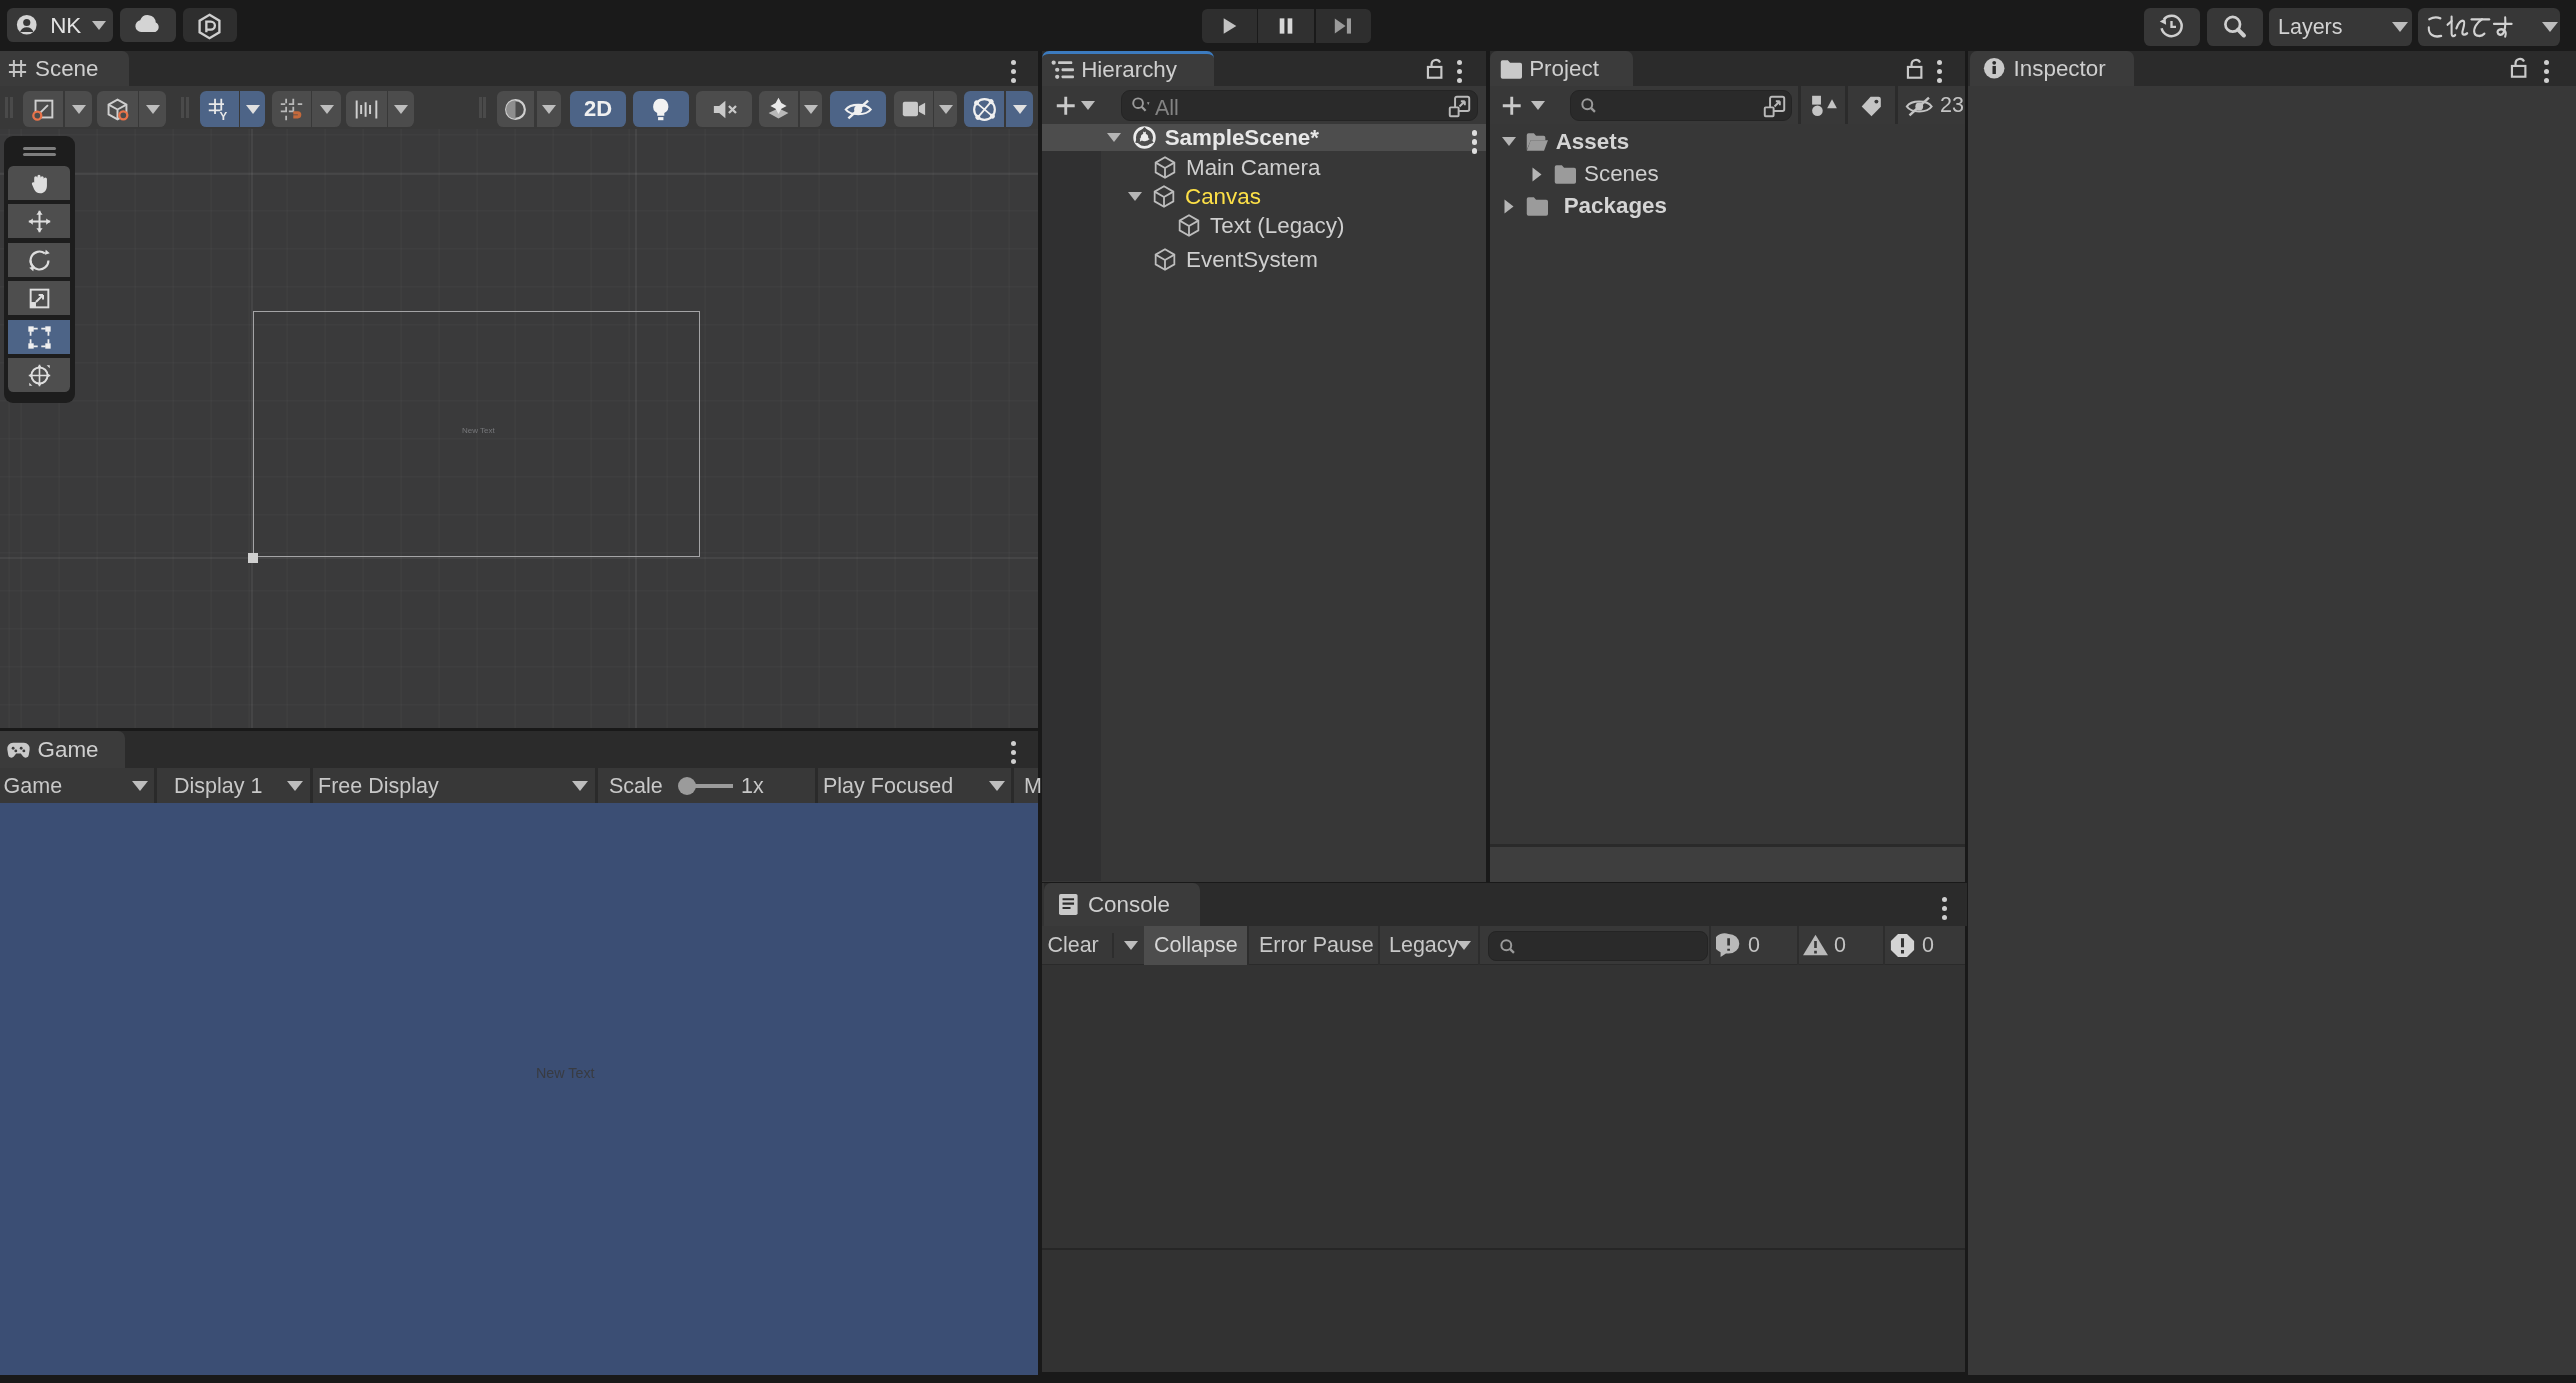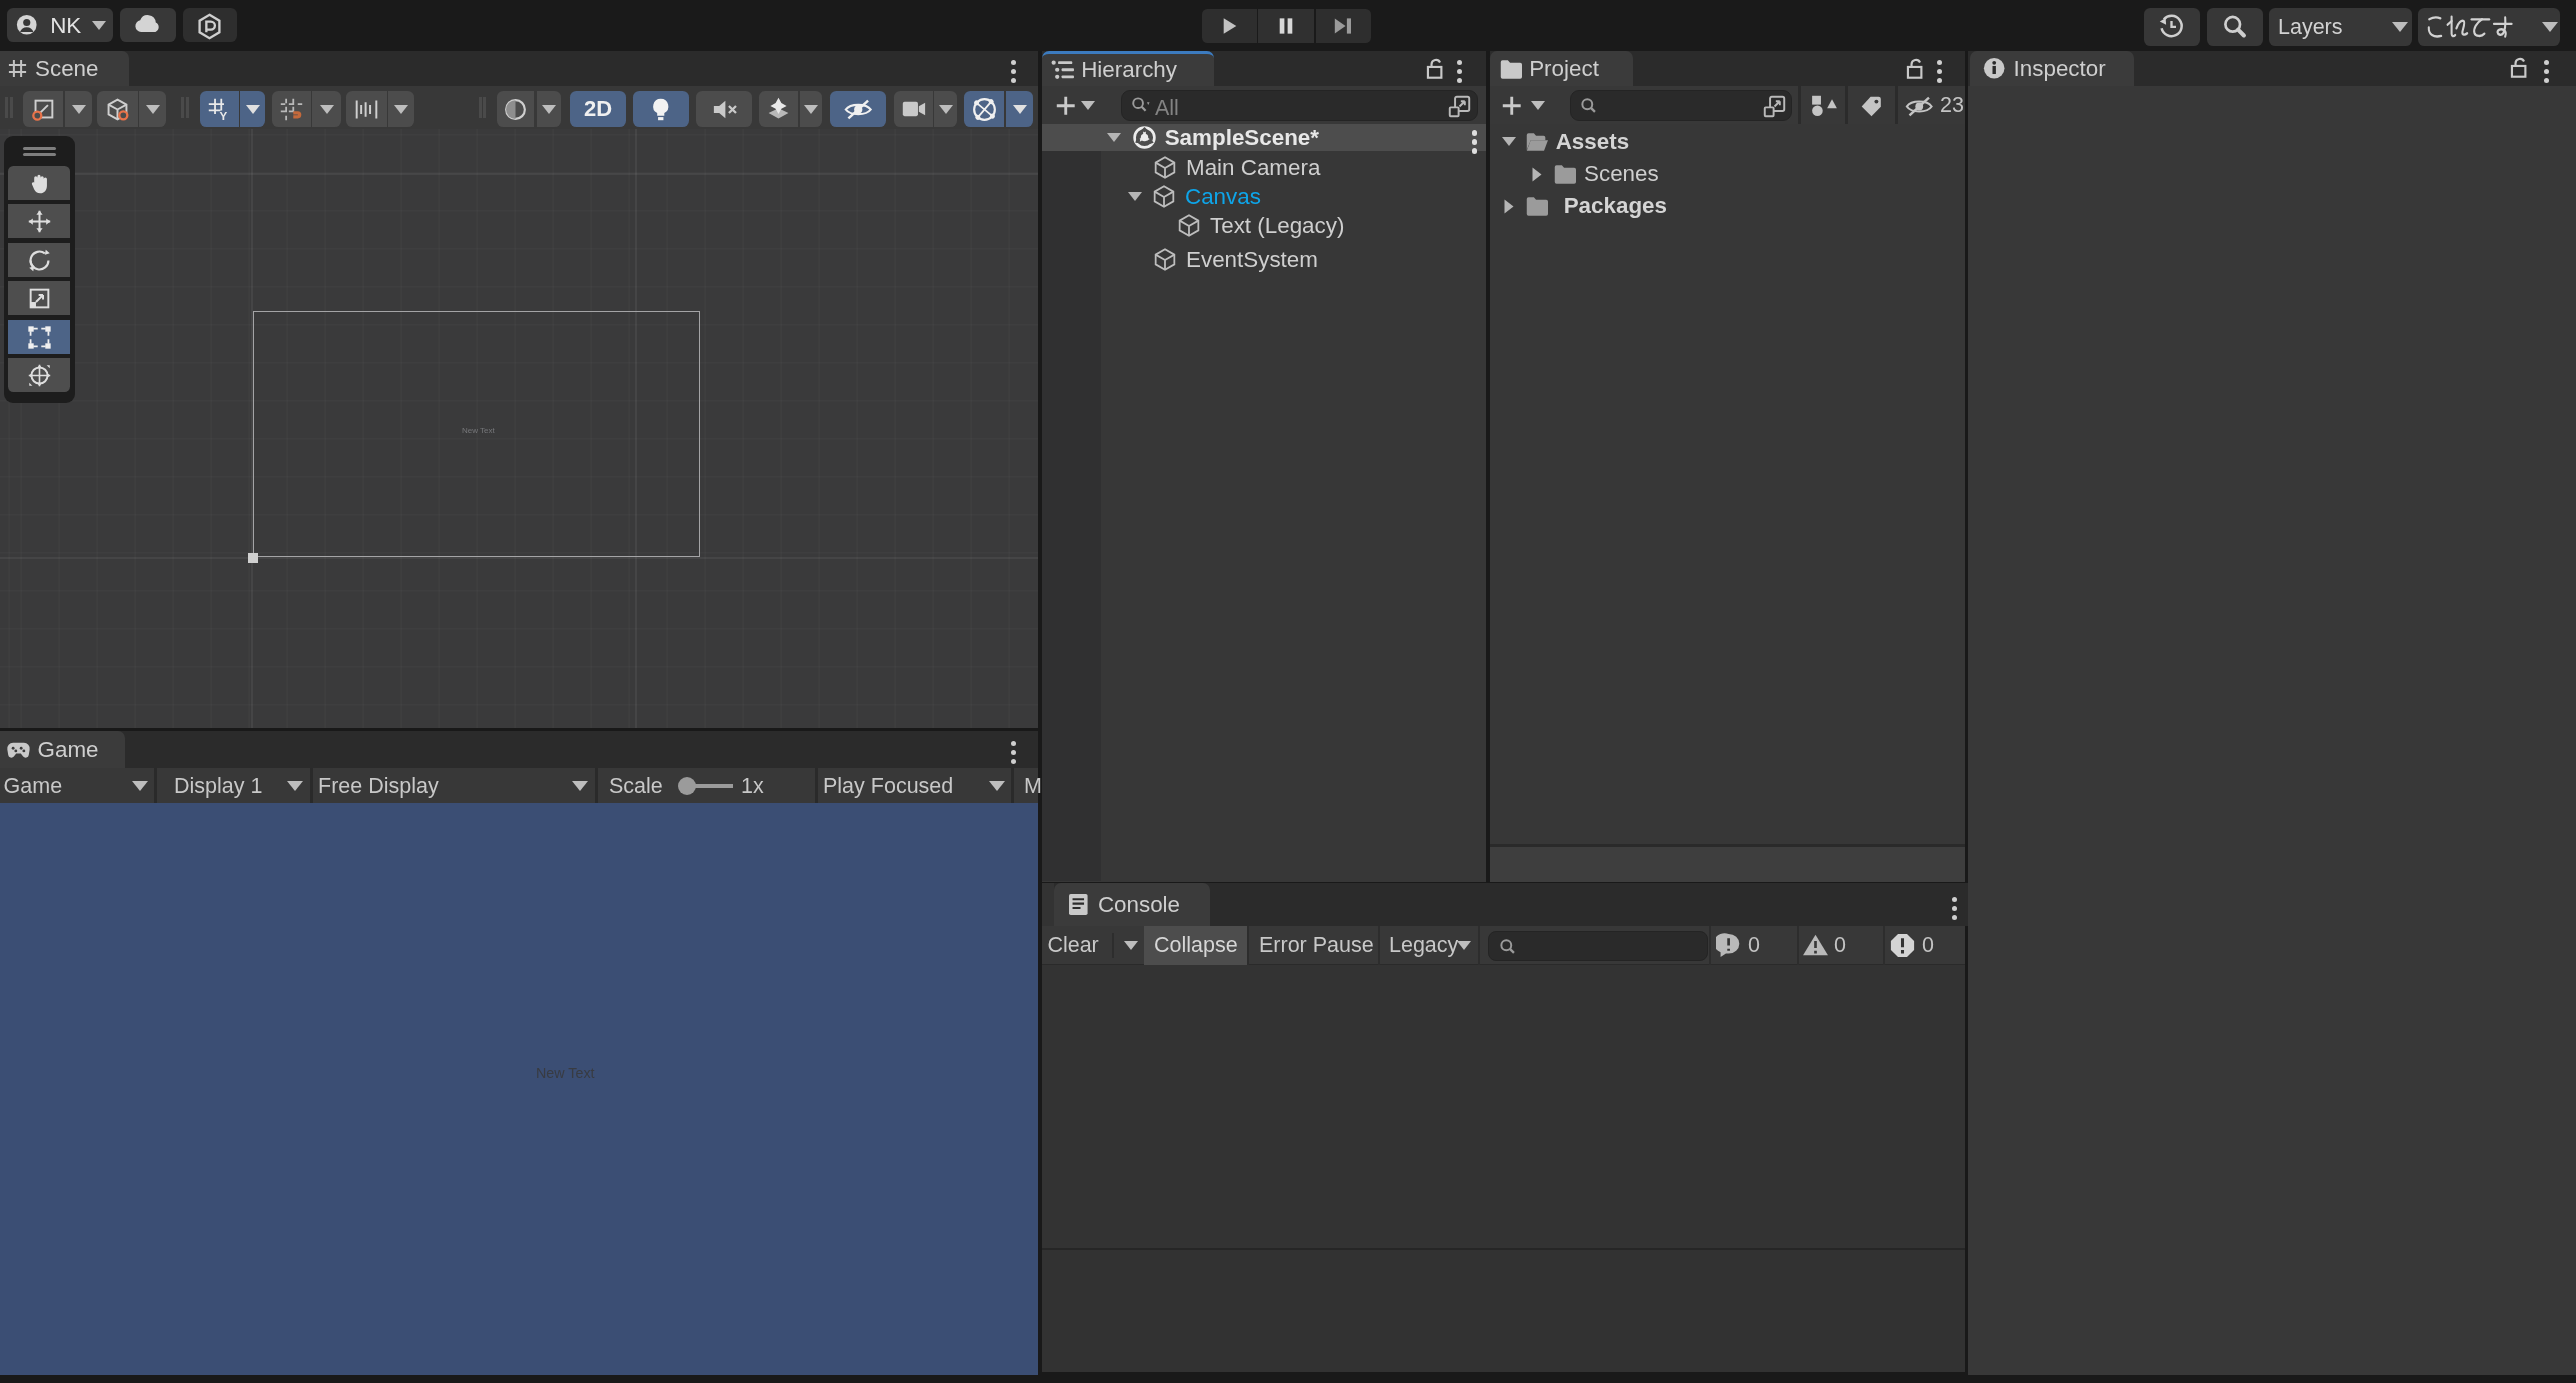--- a/index.html
+++ b/index.html
@@ -387,21 +387,21 @@
           <path d="M3 8.5l10.5 6L24 8.5M13.5 14.5v11"></path>
         </svg>
       <span style="margin-left:9px;color:#cfcfcf;font-size:22.4px">Main Camera</span>
     </div>
     <div class="abs" style="left:86px;top:61px;width:350px;height:23px;display:flex;align-items:center">
       <div class="caret sm" style="border-top-color:#b5b5b5"></div>
       <svg style="margin-left:10px" width="24" height="25" viewBox="0 0 27 28" fill="none" stroke="#bdbdbd" stroke-width="2">
           <path d="M13.5 2.5 24 8.5v11l-10.5 6-10.5-6v-11z"></path>
           <path d="M3 8.5l10.5 6L24 8.5M13.5 14.5v11"></path>
         </svg>
-      <span style="margin-left:9px;color:#0ea5e9;font-size:22.4px">Canvas</span>
+      <span style="margin-left:9px;color:#fde047;font-size:22.4px">Canvas</span>
     </div>
     <div class="abs" style="left:135px;top:90px;width:305px;height:23px;display:flex;align-items:center">
       <svg width="24" height="25" viewBox="0 0 27 28" fill="none" stroke="#bdbdbd" stroke-width="2">
           <path d="M13.5 2.5 24 8.5v11l-10.5 6-10.5-6v-11z"></path>
           <path d="M3 8.5l10.5 6L24 8.5M13.5 14.5v11"></path>
         </svg>
       <span style="margin-left:9px;color:#cfcfcf;font-size:22.4px">Text (Legacy)</span>
     </div>
     <div class="abs" style="left:111px;top:124px;width:323px;height:23px;display:flex;align-items:center">
       <svg width="24" height="25" viewBox="0 0 27 28" fill="none" stroke="#bdbdbd" stroke-width="2">
@@ -488,21 +488,21 @@
           <path d="M2 3a2 2 0 0 1 2-2h6l2.5 3H24a2 2 0 0 1 2 2v14a2 2 0 0 1-2 2H4a2 2 0 0 1-2-2z" fill="#9b9b9b"></path>
         </svg>
       <span style="margin-left:16px;color:#d4d4d4;font-size:22.4px;font-weight:bold">Packages</span>
     </div>
   </div>
   <div class="abs" style="left:0;top:793px;width:475px;height:2.7px;background:#2a2a2a"></div>
   <div class="abs" style="left:0;top:796px;width:475px;height:35px;background:#3e3e3e"></div>
 </div>
 
 <div class="pan" style="left:1042px;top:883px;width:923px;height:489px;background:#333333">
-  <div class="tabrow" style="left:12px;top:0;width:923px;height:43px;background:#2b2b2b">
+  <div class="tabrow" style="left:2px;top:0;width:923px;height:43px;background:#2b2b2b">
     <div class="tab" style="left:0;top:0;width:156px;height:43px;border-radius:7.2px 7.2px 0 0">
       <svg style="margin-left:14.3px" width="20.6" height="23" viewBox="0 0 23 26">
           <rect x="1" y="1" width="21" height="24" rx="2" fill="#c9c9c9"></rect>
           <path d="M5 7h13M5 12h13M5 17h9" stroke="#2b2b2b" stroke-width="2.4"></path>
         </svg>
       <span style="margin-left:9px">Console</span>
     </div>
     <div class="dots3" style="left:898px;top:10px">
         <i></i>
         <i></i>

